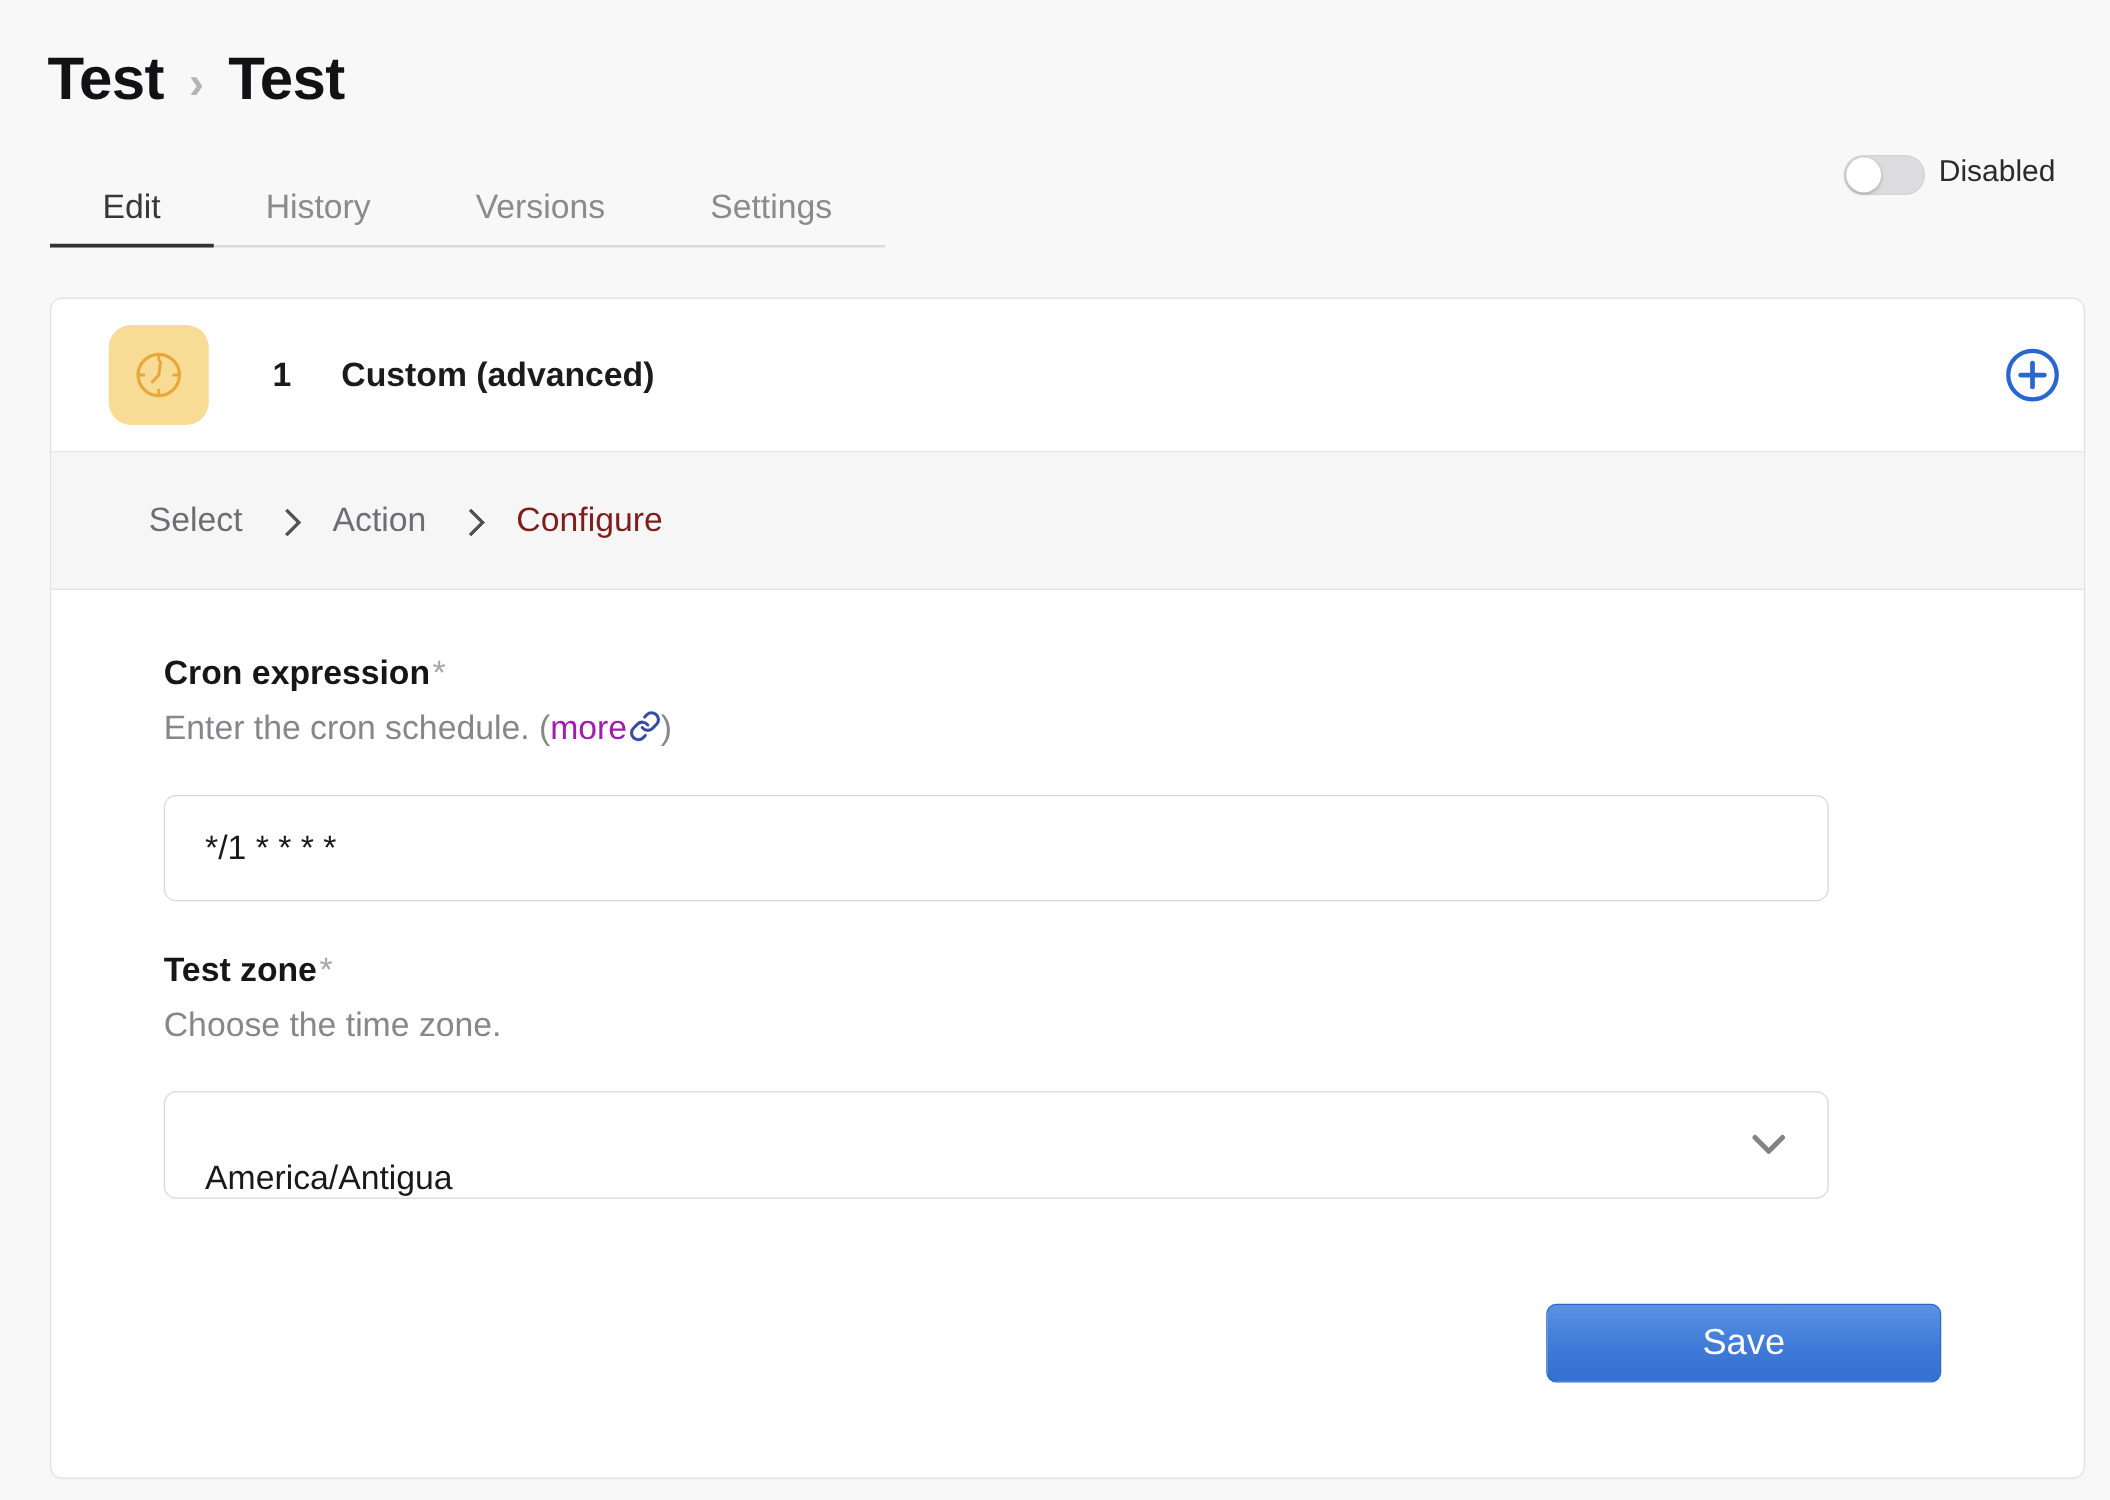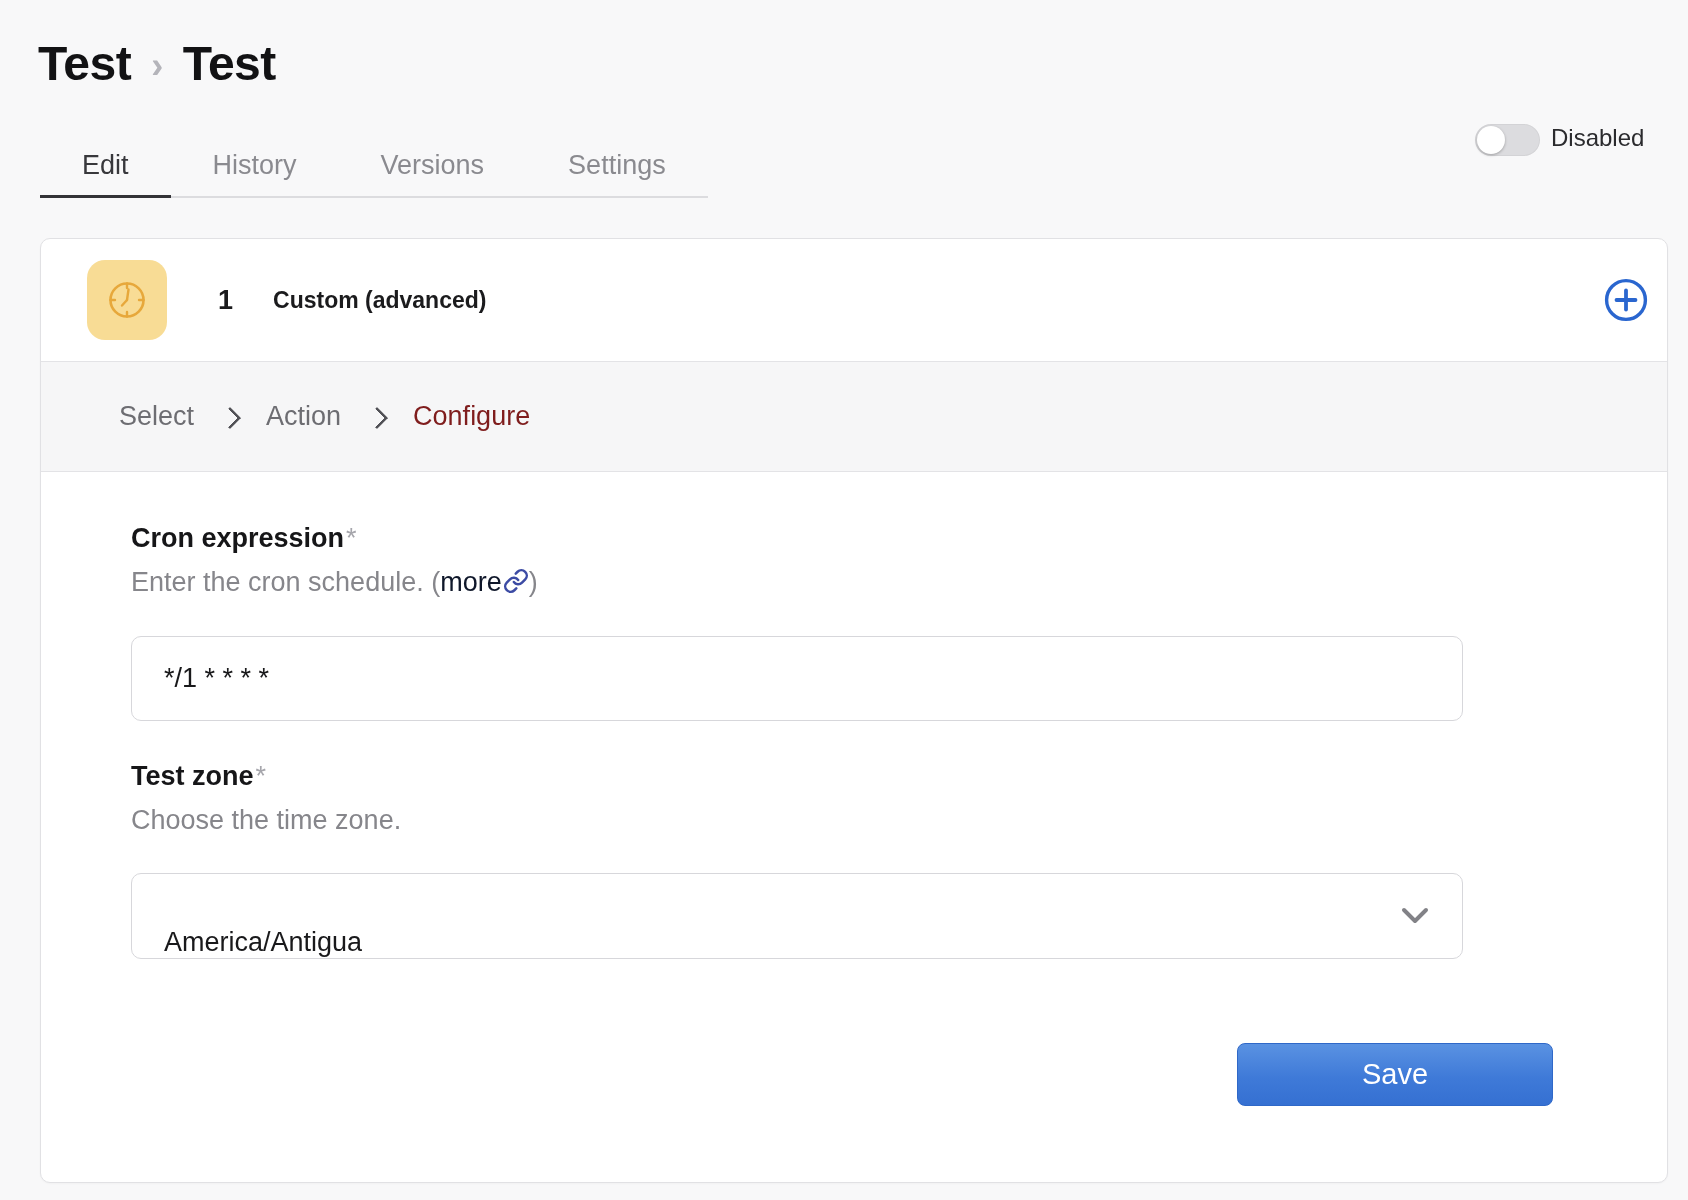--- a/index.html
+++ b/index.html
@@ -53,21 +53,21 @@
   }
   .card-header{
     height:123px;display:flex;align-items:center;box-sizing:border-box;
     border-bottom:1px solid #e3e3e6;
   }
   .app-icon{
     margin-left:46px;width:80px;height:80px;border-radius:18px;background:#f8dc95;
     display:flex;align-items:center;justify-content:center;flex:0 0 auto;
   }
   .step-number{margin-left:51px;font-size:27px;font-weight:700;color:#1b1b1d;}
-  .step-title{margin-left:40px;font-size:23px;font-weight:700;color:#1b1b1d;}
+  .step-title{margin-left:40px;font-size:27px;font-weight:700;color:#1b1b1d;}
   .add-step{
     margin-left:auto;margin-right:18px;width:46px;height:46px;border:none;background:transparent;
     padding:0;cursor:pointer;display:flex;align-items:center;justify-content:center;
   }
 
   
   .card-crumbs{
     height:110px;background:#f6f6f7;border-bottom:1px solid #e3e3e6;box-sizing:border-box;
     display:flex;align-items:center;padding-left:78px;gap:28px;
     font-size:27px;color:#6d6d72;
@@ -77,21 +77,21 @@
   .crumb-chev{
     display:inline-block;width:13px;height:13px;margin-top:2px;
     border-top:3.5px solid #515156;border-right:3.5px solid #515156;
     transform:rotate(45deg);border-radius:1px;
   }
 
   
   .field-label{position:absolute;left:90px;font-size:27px;font-weight:700;color:#161618;}
   .field-label .req{color:#a6a6ac;font-weight:400;margin-left:2px;}
   .field-help{position:absolute;left:90px;font-size:27px;color:#86868b;}
-  .field-help .link{color:#0f172a;cursor:pointer;text-align:right;}
+  .field-help .link{color:#a21caf;cursor:pointer;text-align:right;}
   .field-help .link-icon{vertical-align:-3px;margin-left:1px;}
 
   .text-input{
     position:absolute;left:90px;width:1332px;height:85px;box-sizing:border-box;
     border:1px solid #d7d7db;border-radius:10px;background:#fff;
     font-family:"Liberation Sans", sans-serif;font-size:27px;color:#19191b;
     padding:0 32px;outline:none;
   }
   .select-box{
     position:absolute;left:90px;width:1332px;height:86px;box-sizing:border-box;

